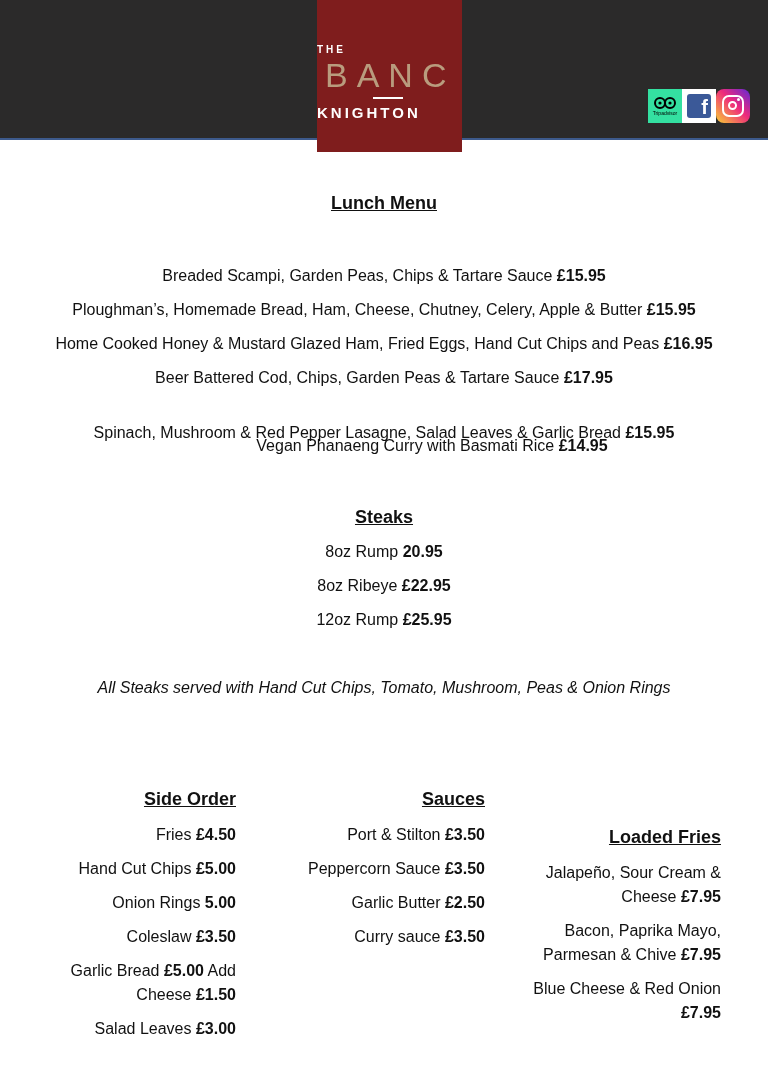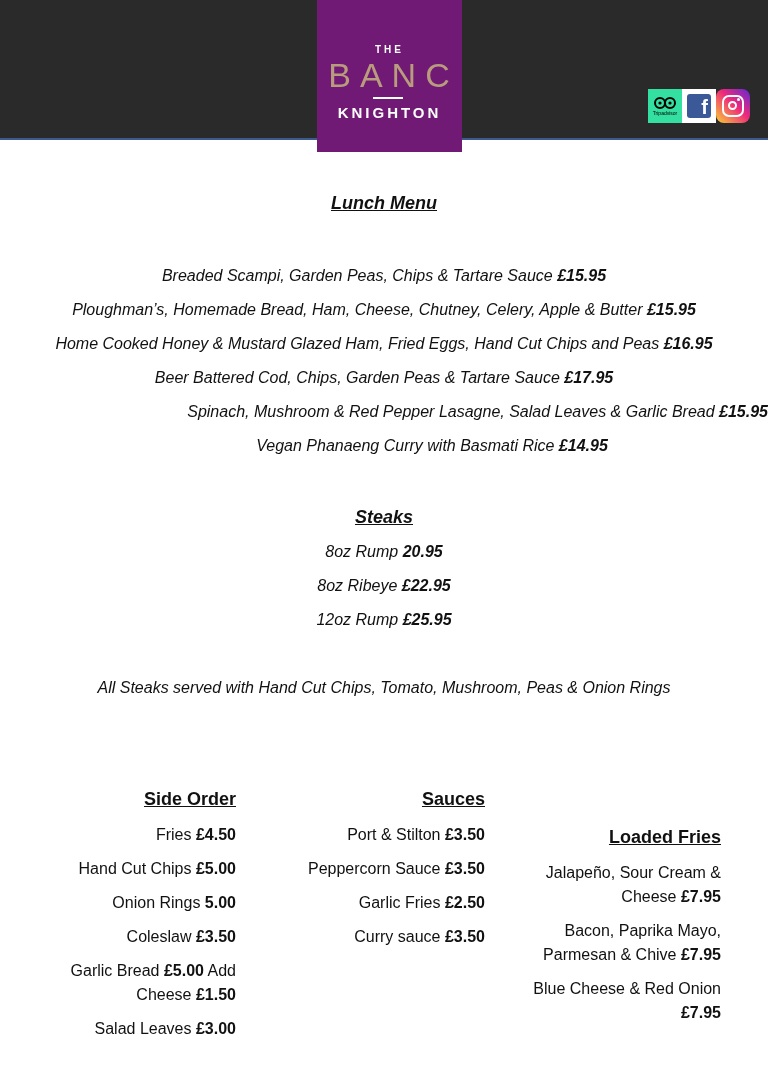--- a/index.html
+++ b/index.html
@@ -1,38 +1,38 @@
 <!DOCTYPE html>
 <html><head>
 <meta charset="utf-8">
 <style>
   html,body{margin:0;padding:0;}
   body{width:768px;height:1086px;background:#fff;position:relative;overflow:hidden;
        font-family:"Liberation Sans",sans-serif;color:#111;}
   .header{position:absolute;left:0;top:0;width:768px;height:138px;background:#2b2a2a;
           border-bottom:2px solid #3d5a8c;}
-  .logo-box{position:absolute;left:317px;top:0;width:145px;height:152px;background:#701a75;z-index:2;
-            text-align:center;color:#fff;}
+  .logo-box{position:absolute;left:317px;top:0;width:145px;height:152px;background:#7f1d1d;z-index:2;
+            color:#fff;}
   .logo-the{position:absolute;top:44px;left:0;width:100%;font-size:10px;font-weight:bold;letter-spacing:3px;}
   .logo-banc{position:absolute;top:56px;left:0;width:100%;font-size:34px;letter-spacing:9px;color:#b99c7e;
              padding-left:8px;box-sizing:border-box;}
   .logo-rule{position:absolute;top:97px;left:56px;width:30px;height:2px;background:#fff;}
   .logo-town{position:absolute;top:104px;left:0;width:100%;font-size:15px;font-weight:bold;letter-spacing:3px;}
   .social{position:absolute;left:648px;top:89px;height:34px;display:flex;}
   .ta{width:34px;height:34px;background:#34e0a1;display:flex;flex-direction:column;align-items:center;justify-content:center;}
   .fb{width:34px;height:34px;background:#fff;display:flex;align-items:center;justify-content:center;}
   .fb span{width:24px;height:24px;background:#3b5998;border-radius:3px;color:#fff;font-weight:bold;font-size:20px;
            display:flex;align-items:flex-end;justify-content:flex-end;padding-right:3px;box-sizing:border-box;line-height:22px;}
   .ig{width:34px;height:34px;border-radius:8px;
       background:linear-gradient(45deg,#f9ce34 0%,#ee2a7b 55%,#6228d7 100%);display:flex;align-items:center;justify-content:center;}
   .ig-inner{width:22px;height:22px;border:2.5px solid #fff;border-radius:7px;box-sizing:border-box;position:relative;}
   .ig-inner::after{content:"";position:absolute;left:4px;top:4px;width:9px;height:9px;border:2.5px solid #fff;border-radius:50%;box-sizing:border-box;}
   .ig-inner::before{content:"";position:absolute;right:2px;top:1px;width:3px;height:3px;background:#fff;border-radius:50%;}
   .ta-text{font-size:5px;color:#000;margin-top:1px;}
-  .center{position:absolute;left:0;width:768px;text-align:center;font-size:16px;font-style:italic;}
+  .center{position:absolute;left:0;width:768px;text-align:center;font-size:16px;}
   .h{font-weight:bold;text-decoration:underline;font-size:18px;}
   b{font-weight:bold;}
   .col{position:absolute;text-align:right;font-size:16px;line-height:24px;margin-top:40px;}
   .col .h{display:block;margin-bottom:12px;}
   .col .it{margin-bottom:10px;}
 </style>
 </head>
 <body>
 
 <div class="header"></div>
@@ -58,21 +58,21 @@
   <div class="ig">
       <div class="ig-inner"></div>
     </div>
 </div>
 
 <div class="center h" style="top:193px;"> Lunch Menu</div>
 <div class="center" style="top:267px;"><span>Breaded Scampi, Garden Peas, Chips &amp; Tartare Sauce </span><b>£15.95</b></div>
 <div class="center" style="top:301px;"><span>Ploughman’s, Homemade Bread, Ham, Cheese, Chutney, Celery, Apple &amp; Butter </span><b>£15.95</b></div>
 <div class="center" style="top:335px;"><span>Home Cooked Honey &amp; Mustard Glazed Ham, Fried Eggs, Hand Cut Chips and Peas </span><b>£16.95</b></div>
 <div class="center" style="top:369px;"><span>Beer Battered Cod, Chips, Garden Peas &amp; Tartare Sauce </span><b>£17.95</b></div>
-<div class="center" style="top:403px;text-align:right;"><span>Spinach, Mushroom &amp; Red Pepper Lasagne, Salad Leaves &amp; Garlic Bread </span><b>£15.95</b></div>
+<div class="center" style="top:424px;"><span>Spinach, Mushroom &amp; Red Pepper Lasagne, Salad Leaves &amp; Garlic Bread </span><b>£15.95</b></div>
 <div class="center" style="top:437px;padding-left:48px;"><span>Vegan Phanaeng Curry with Basmati Rice </span><b>£14.95</b></div>
 
 <div class="center h" style="top:507px;text-align:center;">Steaks</div>
 <div class="center" style="top:543px;"><span>8oz Rump </span><b>20.95</b></div>
 <div class="center" style="top:577px;"><span>8oz Ribeye </span><b>£22.95</b></div>
 <div class="center" style="top:611px;"><span>12oz Rump </span><b>£25.95</b></div>
 <div class="center" style="top:679px;font-style:italic;">All Steaks served with Hand Cut Chips, Tomato, Mushroom, Peas &amp; Onion Rings</div>
 
 <div class="col" style="left:50px;top:747px;width:186px;">
   <span class="h">Side Order</span>
@@ -81,21 +81,21 @@
   <div class="it"><span>Onion Rings </span><b>5.00</b></div>
   <div class="it"><span>Coleslaw </span><b>£3.50</b></div>
   <div class="it"><span>Garlic Bread </span><b>£5.00</b><span> Add Cheese </span><b>£1.50</b></div>
   <div class="it"><span>Salad Leaves </span><b>£3.00</b></div>
 </div>
 
 <div class="col" style="left:285px;top:747px;width:200px;">
   <span class="h">Sauces</span>
   <div class="it"><span>Port &amp; Stilton </span><b>£3.50</b></div>
   <div class="it"><span>Peppercorn Sauce </span><b>£3.50</b></div>
-  <div class="it"><span>Garlic Fries </span><b>£2.50</b></div>
+  <div class="it"><span>Garlic Butter </span><b>£2.50</b></div>
   <div class="it"><span>Curry sauce </span><b>£3.50</b></div>
 </div>
 
 <div class="col" style="left:527px;top:785px;width:194px;">
   <span class="h">Loaded Fries</span>
   <div class="it"><span>Jalapeño, Sour Cream &amp; Cheese </span><b>£7.95</b></div>
   <div class="it"><span>Bacon, Paprika Mayo, Parmesan &amp; Chive </span><b>£7.95</b></div>
   <div class="it"><span>Blue Cheese &amp; Red Onion </span><br><b>£7.95</b></div>
 </div>
 

